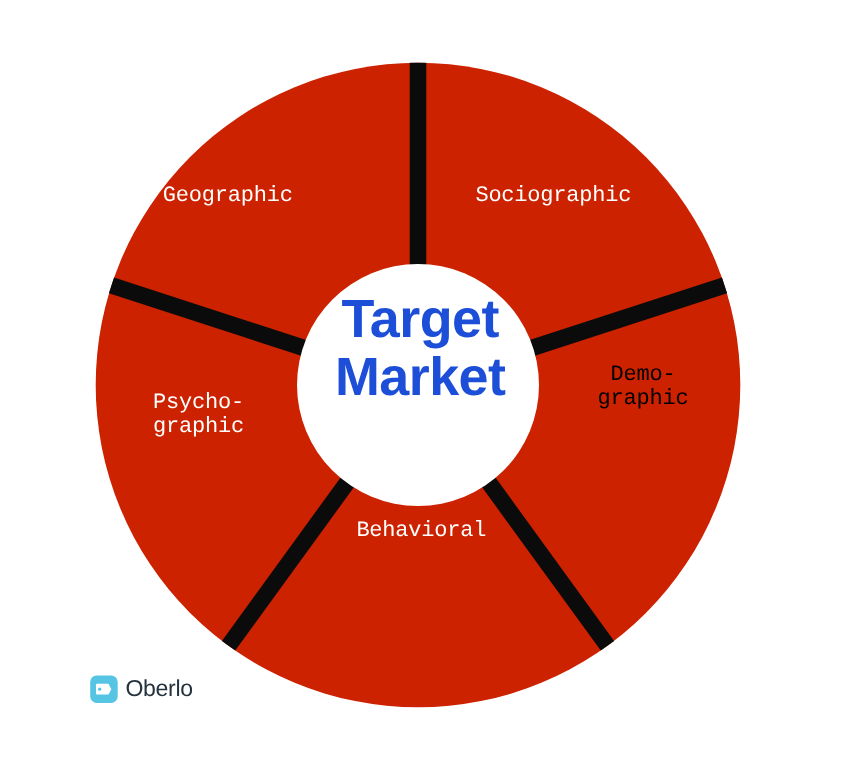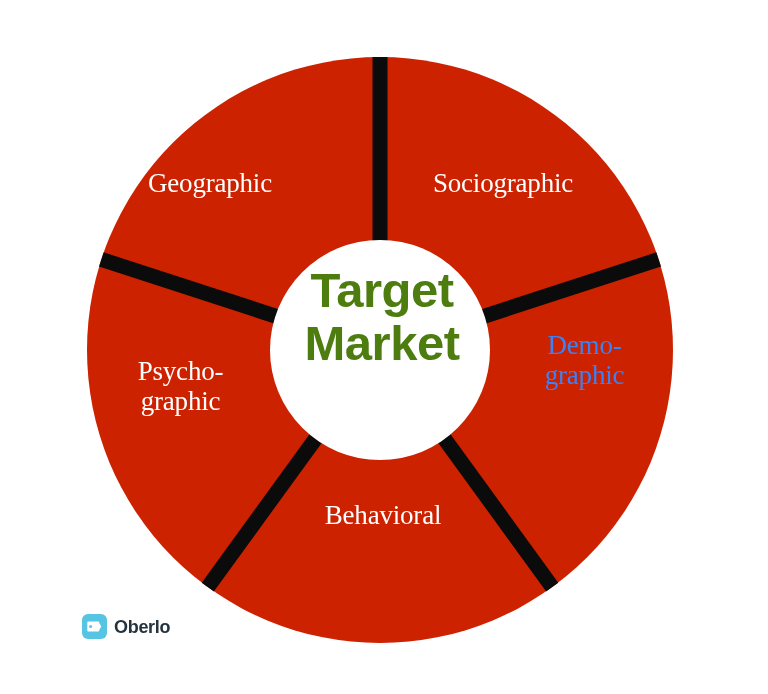--- a/index.html
+++ b/index.html
@@ -20,22 +20,22 @@
     left: 0;
     top: 0;
     width: 768px;
     height: 694px;
   }
 
   
   .segment-label {
     position: absolute;
     color: #ffffff;
-    font-family: Liberation Serif, serif;
-    font-size: 27px;
+    font-family: Liberation Mono, monospace;
+    font-size: 20px;
     font-weight: 400;
     line-height: 1.12;
     text-align: center;
     white-space: pre-line;
     letter-spacing: -0.2px;
     user-select: none;
   }
 
   #label-sociographic {
     left: 388px;
@@ -57,21 +57,21 @@
     margin-top: 28px;
   }
   #label-demographic {
     left: 512px;
     top: 330px;
     width: 145px;
     text-align: center;
   }
   #label-behavioral {
     left: 288px;
-    top: 500px;
+    top: 472px;
     width: 190px;
     text-align: center;
   }
 
   #center-label {
     position: absolute;
     left: 272px;
     top: 264px;
     width: 220px;
     text-align: center;
@@ -99,22 +99,22 @@
     height: 25px;
     border-radius: 6px;
     background: #56C4E3;
     display: flex;
     align-items: center;
     justify-content: center;
     flex: 0 0 auto;
   }
   #logo-wordmark {
     font-family: "Liberation Sans", sans-serif;
-    font-size: 18px;
-    font-weight: 700;
+    font-size: 21px;
+    font-weight: 400;
     color: #25333F;
     letter-spacing: -0.3px;
     line-height: 1;
   }
 </style>
 </head>
 <body style="background: rgb(255, 255, 255);">
 
 <svg id="diagram-canvas" viewBox="0 0 768 694" xmlns="http://www.w3.org/2000/svg">
 
@@ -128,31 +128,31 @@
     <line x1="380" y1="350" x2="552.22" y2="587.04"></line>
     <line x1="380" y1="350" x2="207.78" y2="587.04"></line>
     <line x1="380" y1="350" x2="101.34" y2="259.46"></line>
   </g>
 
   <circle id="wheel-hub" cx="380" cy="350" r="110" fill="#FFFFFF"></circle>
 </svg>
 
 <div class="segment-label" id="label-sociographic" style="color: rgb(255, 255, 255); text-align: center;">Sociographic</div>
 
-<div class="segment-label" id="label-demographic" style="color: #3b82f6;">Demo-
+<div class="segment-label" id="label-demographic" style="color: #000000;">Demo-
 graphic</div>
 
 <div class="segment-label" id="label-behavioral" style="color: rgb(255, 255, 255);">Behavioral</div>
 
 <div class="segment-label" id="label-psychographic" style="color: rgb(255, 255, 255);">Psycho-
 graphic</div>
 
 <div class="segment-label" id="label-geographic" style="color: rgb(255, 255, 255);">Geographic</div>
 
-<div id="center-label" style="color: #4d7c0f;">Target
+<div id="center-label" style="color: #1d4ed8;">Target
 Market</div>
 
 <div id="logo">
   <span id="logo-mark" style="background: rgb(86, 196, 227);">
     <svg width="15" height="11" viewBox="0 0 15 11" xmlns="http://www.w3.org/2000/svg">
       <path d="M1.2 0.6 H11.6 L14.2 5.5 L11.6 10.4 H1.2 A0.9 0.9 0 0 1 0.3 9.5 V1.5 A0.9 0.9 0 0 1 1.2 0.6 Z" fill="#FFFFFF"></path>
       <circle cx="3.6" cy="5.5" r="1.5" fill="#56C4E3"></circle>
     </svg>
   </span>
   <span id="logo-wordmark" style="color: rgb(37, 51, 63);">Oberlo</span>

